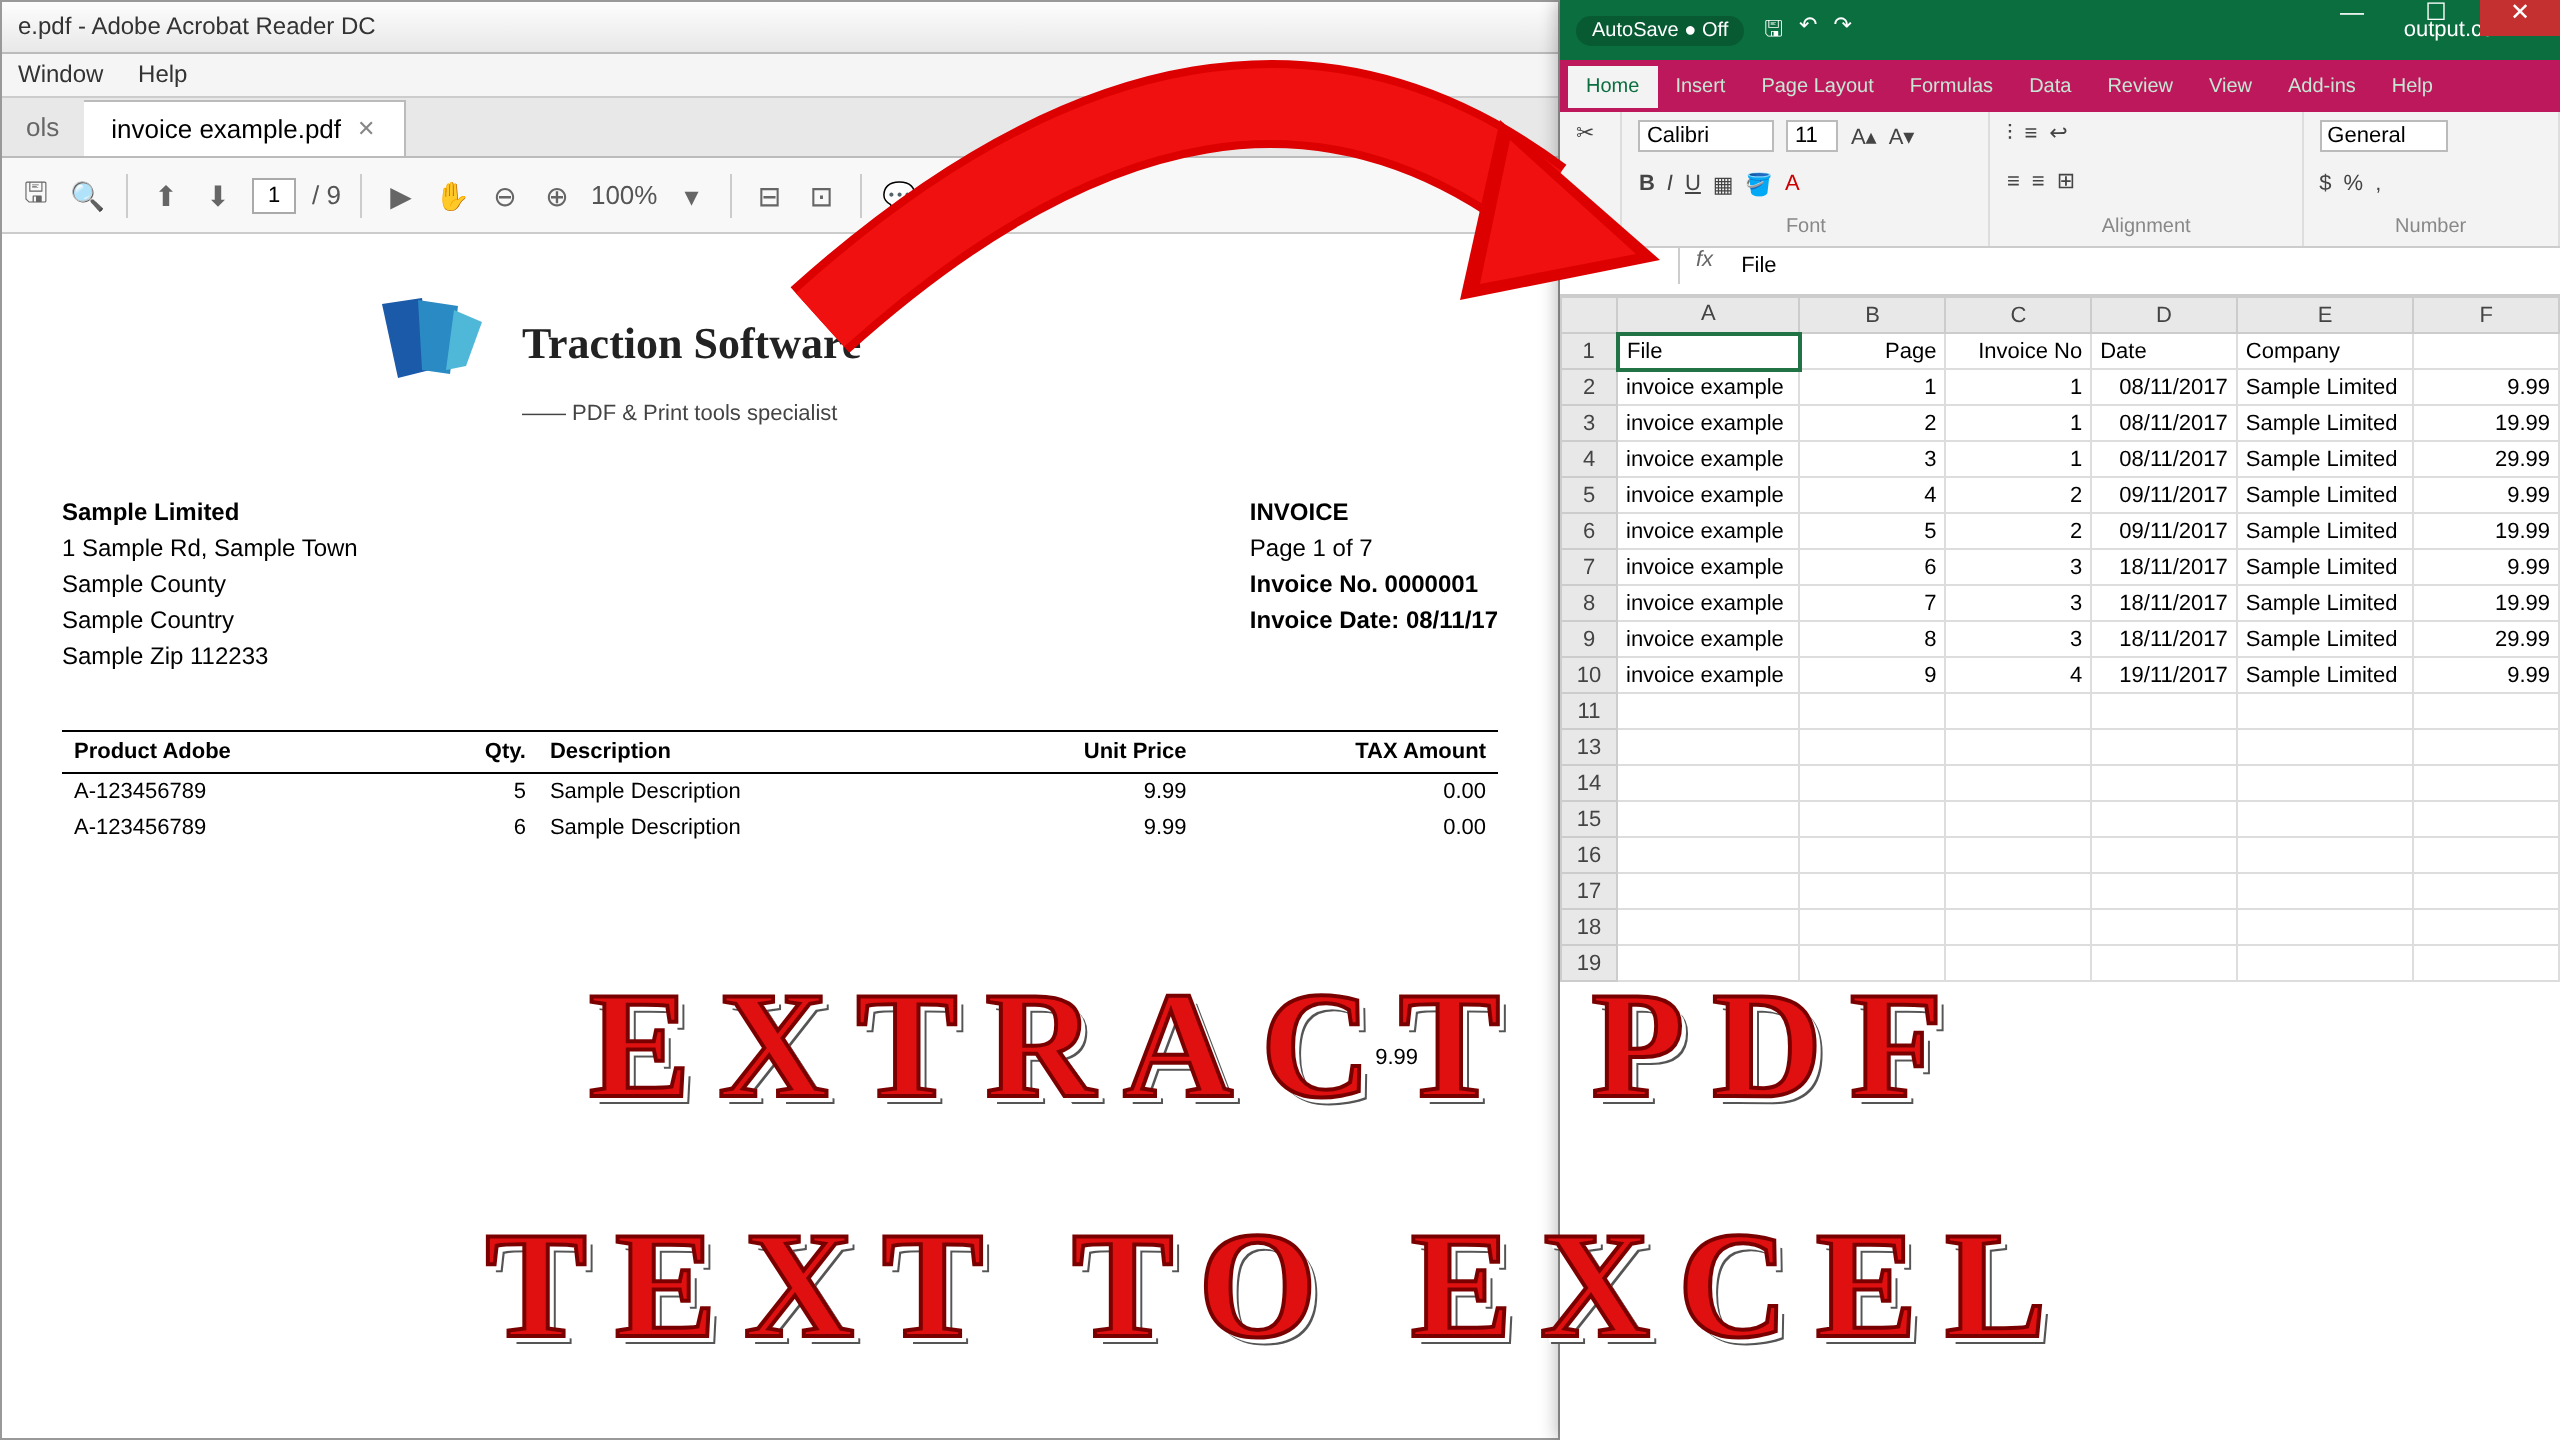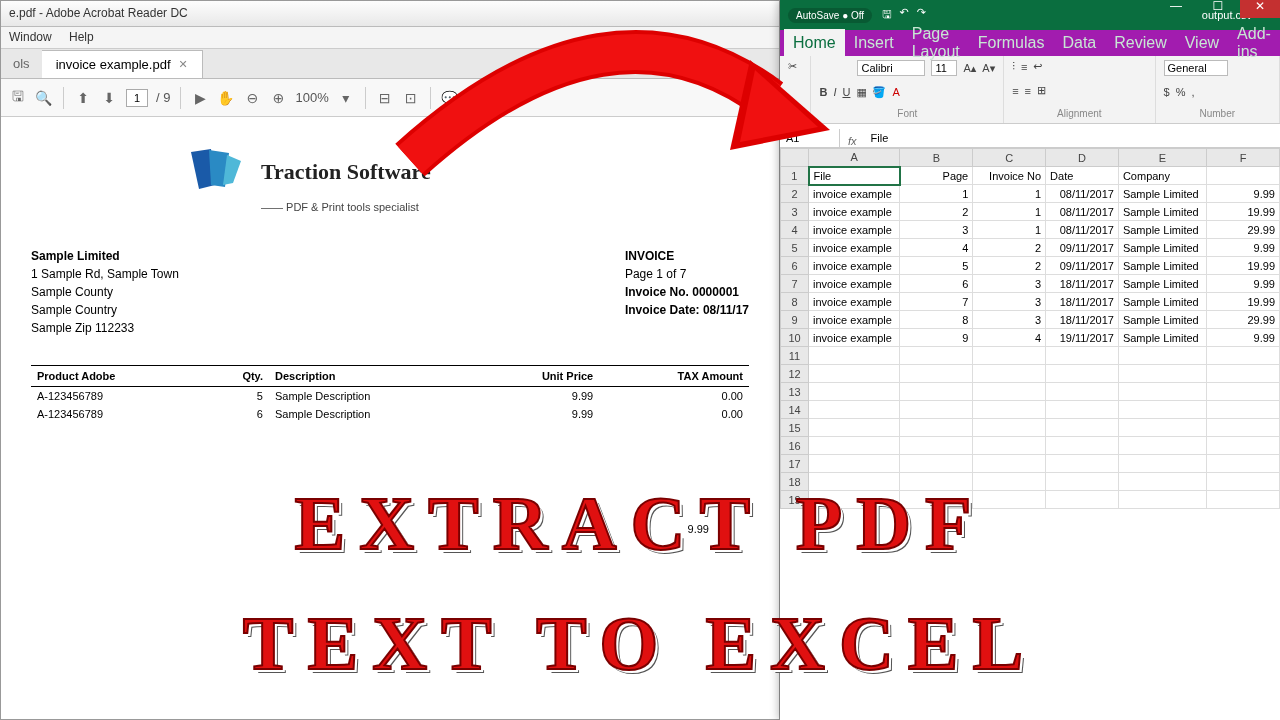--- a/index.html
+++ b/index.html
@@ -34,29 +34,29 @@
 .foot-val{text-align:right;font-size:11px;margin-top:100px;padding-right:40px}
 
 .excel{position:absolute;right:0;top:0;width:500px;height:720px;background:#fff;box-shadow:-2px 0 8px rgba(0,0,0,.25)}
 .ex-title{height:30px;background:#0a6e3f;color:#fff;display:flex;align-items:center;font-size:11px;padding:0 8px;gap:10px}
 .ex-title .autosave{background:#085a33;border-radius:10px;padding:2px 8px;font-size:10px}
 .ex-title .qat{display:flex;gap:8px}
 .ex-title .fname{margin-left:auto;margin-right:20px}
 .ex-winbtns{display:flex;gap:2px}
 .ex-winbtns span{width:40px;height:24px;display:flex;align-items:center;justify-content:center;color:#fff;font-size:12px}
 .ex-winbtns .close{background:#c43030}
-.ex-ribbon{height:26px;background:#a21caf;display:flex;align-items:center;padding:0 4px;font-size:16px;color:#c8e6d4}
+.ex-ribbon{height:26px;background:#be185d;display:flex;align-items:center;padding:0 4px;font-size:10px;color:#c8e6d4}
 .ex-ribbon span{padding:5px 9px}
 .ex-ribbon .active{background:#f3f3f3;color:#0a6e3f}
 .ex-tools{height:68px;background:#f3f3f3;border-bottom:1px solid #ccc;display:flex;font-size:11px;color:#444}
 .ex-grp{border-right:1px solid #ddd;padding:4px 8px;display:flex;flex-direction:column;justify-content:space-between}
 .ex-grp .lbl{font-size:10px;color:#888;text-align:center}
 .ex-grp .row{display:flex;gap:6px;align-items:center}
 .ex-grp select,.ex-grp input{font-size:11px;border:1px solid #bbb;padding:1px 3px;background:#fff}
-.ex-fx{height:24px;border-bottom:1px solid #ccc;display:flex;align-items:flex-end;font-size:11px}
+.ex-fx{height:24px;border-bottom:1px solid #ccc;display:flex;align-items:flex-start;font-size:11px}
 .ex-fx .cell{width:60px;border-right:1px solid #ccc;padding:3px 6px}
 .ex-fx .fxlbl{padding:0 8px;font-style:italic;color:#666}
 .ex-fx .fxval{padding:3px 6px;flex:1}
 .ex-grid{overflow:auto;height:calc(100% - 148px)}
 .ex-grid table{border-collapse:collapse;font-size:11px;width:100%}
 .ex-grid th{background:#e8e8e8;border:1px solid #ccc;padding:2px 4px;font-weight:400;color:#444;height:18px}
 .ex-grid th.rh{width:28px;text-align:center;background:#e8e8e8}
 .ex-grid th.ch{min-width:70px;text-align:center}
 .ex-grid td{border:1px solid #ddd;padding:1px 4px;height:18px;white-space:nowrap}
 .ex-grid td.r{text-align:right}
@@ -191,21 +191,21 @@
     </div>
   <div class="ex-tools">
     <div class="ex-grp">
       <div class="row">
           <span>✂</span>
         </div>
       <div class="lbl">ard</div>
     </div>
     <div class="ex-grp" style="flex:1.2">
       <div class="row">
-        <input style="width: 68px; margin-left: 38px;" value="Calibri">
+        <input style="width: 68px;" value="Calibri">
         <input style="width: 26px;" value="11">
         <span>A▴</span>
         <span>A▾</span>
       </div>
       <div class="row">
         <b>B</b>
         <i>I</i>
         <u>U</u>
         <span>▦</span>
         <span>🪣</span>
@@ -340,29 +340,20 @@
             <th class="rh">10</th>
             <td class="">invoice example</td>
             <td class="r">9</td>
             <td class="r">4</td>
             <td class="r">19/11/2017</td>
             <td class="">Sample Limited</td>
             <td class="r">9.99</td>
           </tr>
           <tr>
             <th class="rh">11</th>
-            <td></td>
-            <td></td>
-            <td></td>
-            <td></td>
-            <td></td>
-            <td></td>
-          </tr>
-          <tr>
-            <th class="rh">12</th>
             <td></td>
             <td></td>
             <td></td>
             <td></td>
             <td></td>
             <td></td>
           </tr>
           <tr>
             <th class="rh">13</th>
             <td></td>

